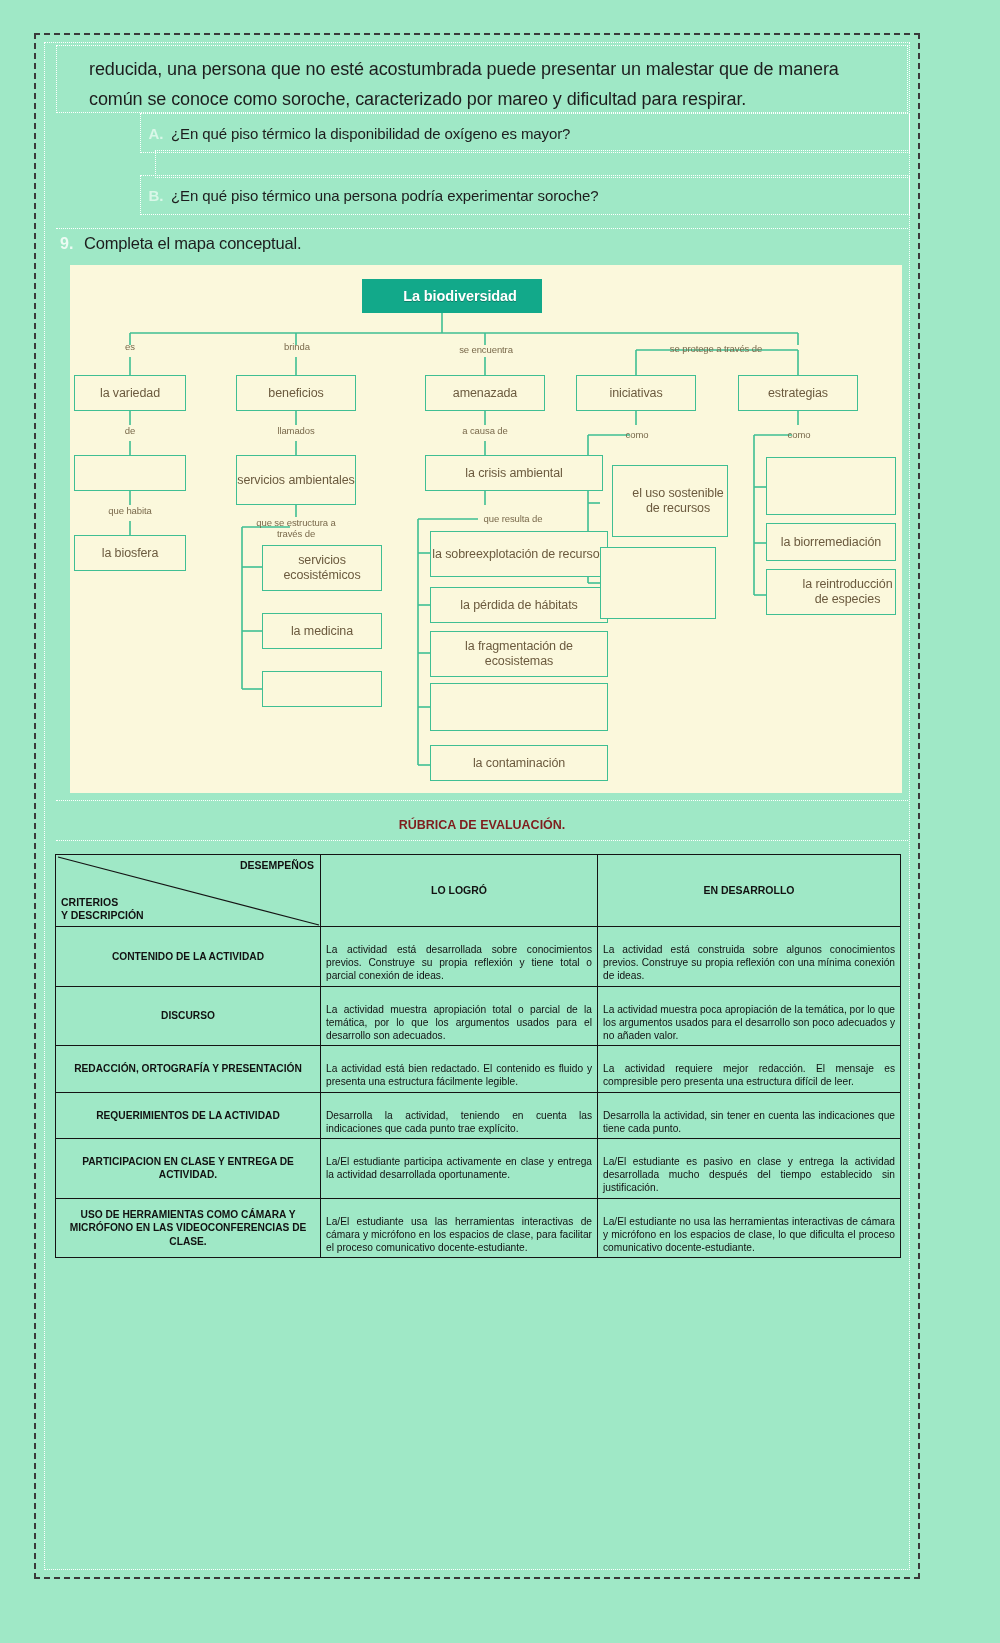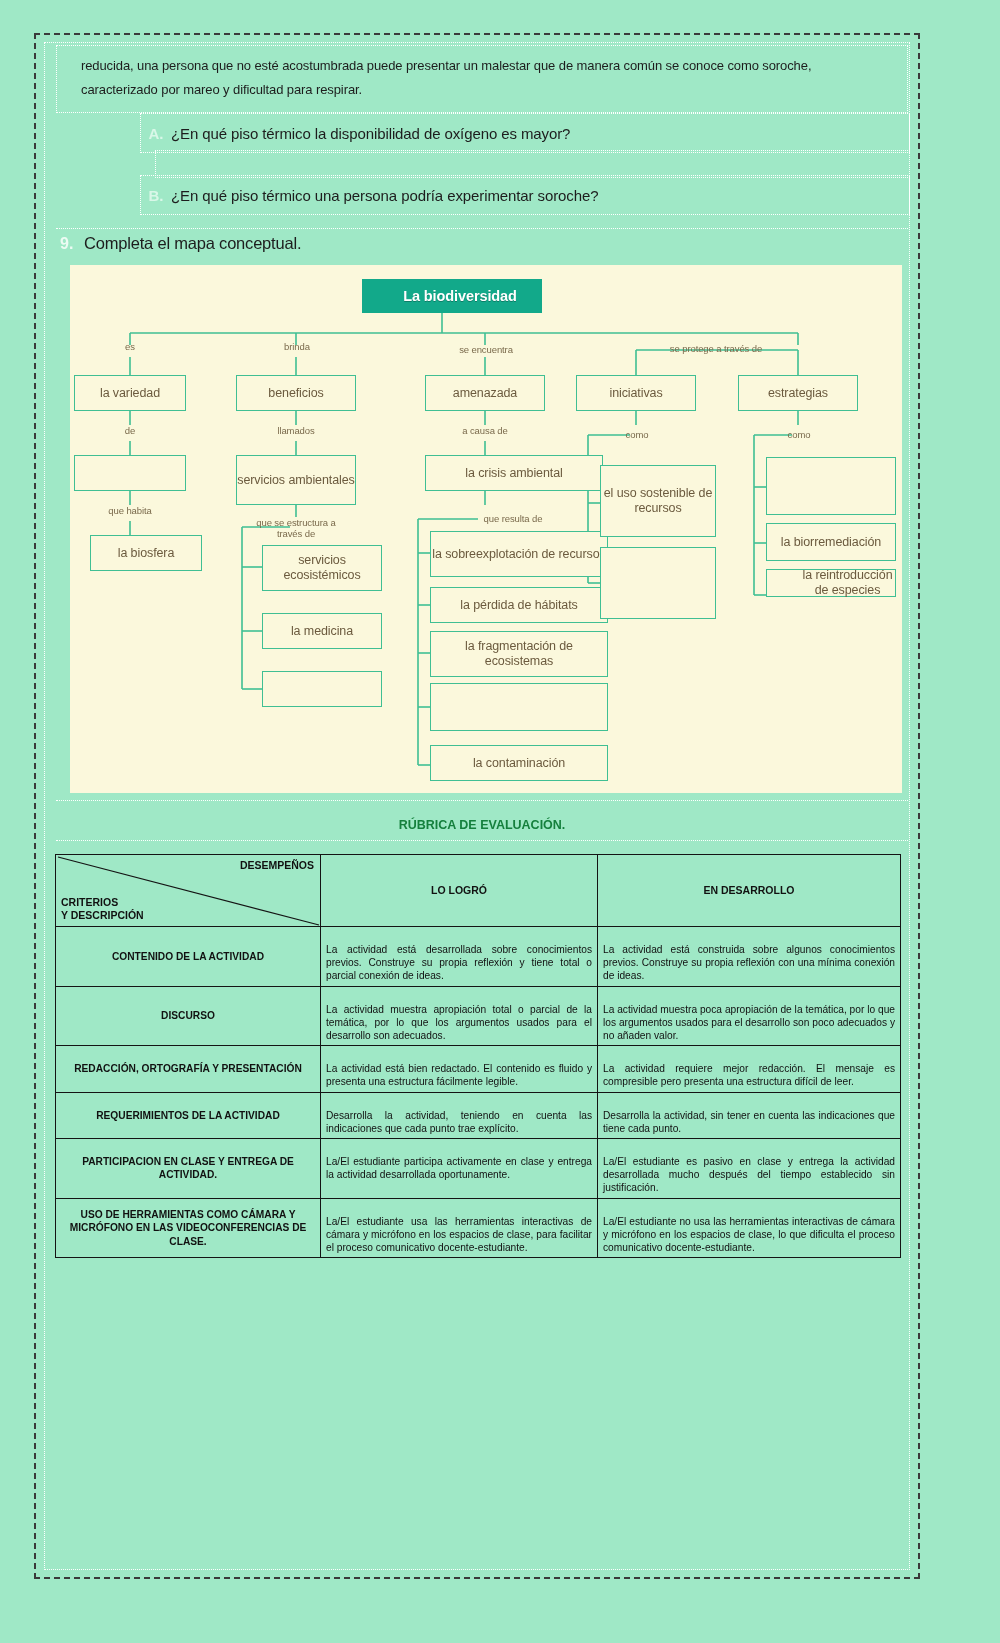--- a/index.html
+++ b/index.html
@@ -23,22 +23,23 @@
     pointer-events:none;
   }
 
   
   #intro-block{
     position:absolute; left:56px; top:45px; width:852px; height:68px;
     border:1px dotted #ffffff;
     padding:8px 24px 0 24px;
   }
   #intro-text{
-    font-size:13px; line-height:24px; color:#1d1d1d;
+    font-size:18px; line-height:30px; color:#1d1d1d;
     letter-spacing:-0.1px;
+    margin-left:8px;
   }
 
   
   .q-row{
     position:absolute; left:140px; width:770px; height:40px;
     border:1px dotted #ffffff;
     display:flex; align-items:center;
   }
   #q-row-a{ top:113px; }
   #q-row-b{ top:175px; }
@@ -91,21 +92,21 @@
     text-align:center; letter-spacing:-0.1px; line-height:11px;
   }
 
   
   #rubric-sep-top{
     position:absolute; left:56px; top:800px; width:852px; height:0;
     border-top:1px dotted #ffffff;
   }
   #rubric-title{
     position:absolute; left:56px; top:818px; width:852px;
-    text-align:center; font-size:12.5px; font-weight:bold; color:#15803d;
+    text-align:center; font-size:12.5px; font-weight:bold; color:#7f1d1d;
   }
   #rubric-sep-bottom{
     position:absolute; left:56px; top:840px; width:852px; height:0;
     border-top:1px dotted #ffffff;
   }
 
   
   #rubric-table{
     position:absolute; left:55px; top:854px; width:845px;
     border-collapse:collapse;
@@ -235,42 +236,42 @@
   <div class="node" style="left:668px; top:110px; width:120px; height:36px;">estrategias</div>
 
   <div class="link-label" style="left:30px;  top:160px; width:60px;">de</div>
   <div class="link-label" style="left:190px; top:160px; width:72px;">llamados</div>
   <div class="link-label" style="left:375px; top:160px; width:80px;">a causa de</div>
   <div class="link-label" style="left:536px; top:164px; width:62px;">como</div>
   <div class="link-label" style="left:698px; top:164px; width:62px;">como</div>
 
   <div class="node empty" style="left:4px; top:190px; width:112px; height:36px;"></div>
   <div class="link-label" style="left:24px; top:240px; width:72px;">que habita</div>
-  <div class="node" style="left:4px; top:270px; width:112px; height:36px;margin-left:16px;">la biosfera</div>
+  <div class="node" style="left:4px; top:270px; width:112px; height:36px;">la biosfera</div>
 
   <div class="node" style="left:166px; top:190px; width:120px; height:50px;">servicios ambientales</div>
   <div class="link-label" style="left:174px; top:252px; width:104px;">que se estructura a través de</div>
   <div class="node" style="left:192px; top:280px; width:120px; height:46px;">servicios ecosistémicos</div>
   <div class="node" style="left:192px; top:348px; width:120px; height:36px;">la medicina</div>
   <div class="node empty" style="left:192px; top:406px; width:120px; height:36px;"></div>
 
   <div class="node" style="left:355px; top:190px; width:178px; height:36px;">la crisis ambiental</div>
   <div class="link-label" style="left:396px; top:248px; width:94px;">que resulta de</div>
   <div class="node" style="left:360px; top:266px; width:178px; height:46px;">la sobreexplotación de recursos</div>
   <div class="node" style="left:360px; top:322px; width:178px; height:36px;">la pérdida de hábitats</div>
   <div class="node" style="left:360px; top:366px; width:178px; height:46px;">la fragmentación de ecosistemas</div>
   <div class="node empty" style="left:360px; top:418px; width:178px; height:48px;"></div>
   <div class="node" style="left:360px; top:480px; width:178px; height:36px;">la contaminación</div>
 
-  <div class="node" style="left:530px; top:200px; width:116px; height:72px;">el uso sostenible de recursos</div>
+  <div class="node" style="left:542px; top:200px; width:116px; height:72px;padding-left:16px;">el uso sostenible de recursos</div>
   <div class="node empty" style="left:530px; top:282px; width:116px; height:72px;"></div>
 
   <div class="node empty" style="left:696px; top:192px; width:130px; height:58px;"></div>
   <div class="node" style="left:696px; top:258px; width:130px; height:38px;">la biorremediación</div>
-  <div class="node" style="left:696px; top:304px; width:130px; height:28px;padding-left:33px;">la reintroducción de especies</div>
+  <div class="node" style="left:696px; top:304px; width:130px; height:46px;padding-left:33px;">la reintroducción de especies</div>
 </div>
 
 <div id="rubric-sep-top"></div>
 <div id="rubric-title">RÚBRICA DE EVALUACIÓN.</div>
 <div id="rubric-sep-bottom"></div>
 
 <table id="rubric-table">
   <colgroup>
     <col style="width:265px">
       <col style="width:277px">

